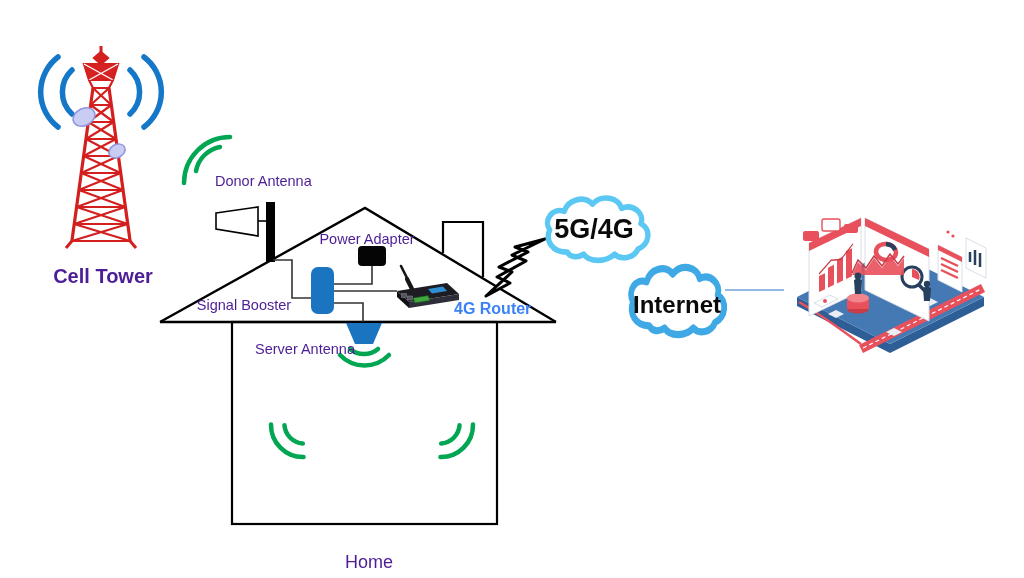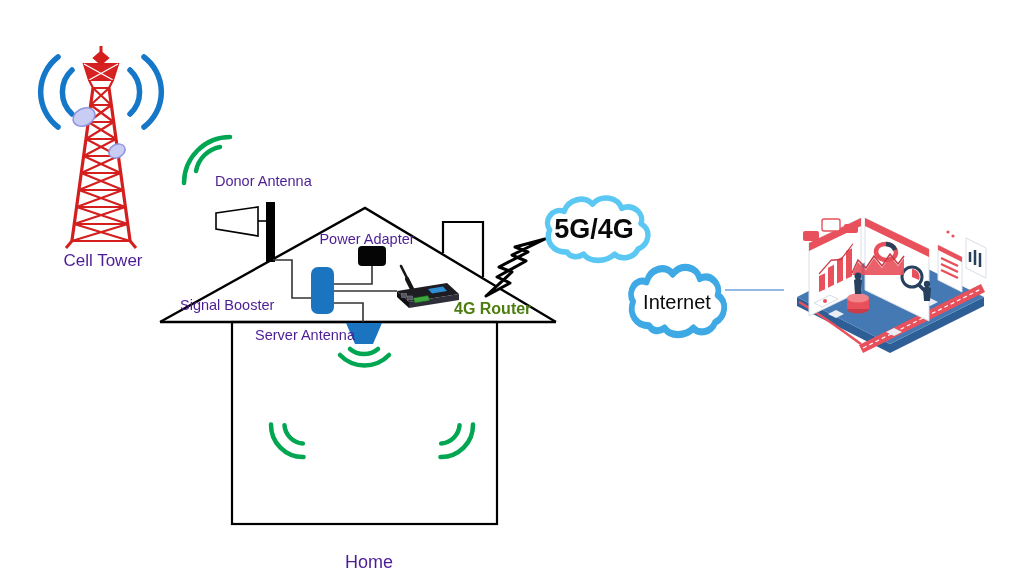--- a/index.html
+++ b/index.html
@@ -6,29 +6,29 @@
   .canvas{
     position:relative;width:1024px;height:578px;background:#ffffff;
     overflow:hidden;font-family:"Liberation Sans",sans-serif;
   }
   .canvas svg{position:absolute;left:0;top:0;}
   .lbl{
     position:absolute;color:#4c1d95;white-space:nowrap;line-height:1.15;
     font-family:"Liberation Sans",sans-serif;
   }
   .lbl.center{text-align:center;}
-  .lbl.right{text-align:left;}
-  .lbl-cell-tower{left:43px;top:251px;width:120px;font-size:17px;}
+  .lbl.right{text-align:center;}
+  .lbl-cell-tower{left:43px;top:265px;width:120px;font-size:20px;font-weight:bold;}
   .lbl-donor{left:215px;top:173px;font-size:14.5px;}
   .lbl-power{left:297px;top:231px;width:140px;font-size:14.5px;}
   .lbl-booster{left:180px;top:297px;width:128px;font-size:14.5px;}
-  .lbl-server{left:255px;top:327px;font-size:14.5px;}
-  .lbl-router{left:454px;top:300px;font-size:16px;font-weight:bold;color:#4d7c0f;}
+  .lbl-server{left:255px;top:341px;font-size:14.5px;}
+  .lbl-router{left:454px;top:300px;font-size:16px;font-weight:bold;color:#3b82f6;}
   .lbl-cloud1{left:544px;top:214px;width:100px;font-size:27px;font-weight:bold;color:#0a0a0a;}
-  .lbl-cloud2{left:627px;top:291px;width:100px;font-size:20px;font-weight:normal;color:#0a0a0a;}
+  .lbl-cloud2{left:627px;top:291px;width:100px;font-size:24px;font-weight:bold;color:#0a0a0a;}
   .lbl-monitor{left:796px;top:371px;width:180px;font-size:17.5px;}
   .lbl-home{left:319px;top:552px;width:100px;font-size:18px;}
 </style>
 </head>
 <body>
 
 <div class="canvas">
 
 <svg width="1024" height="578" viewBox="0 0 1024 578">
 

